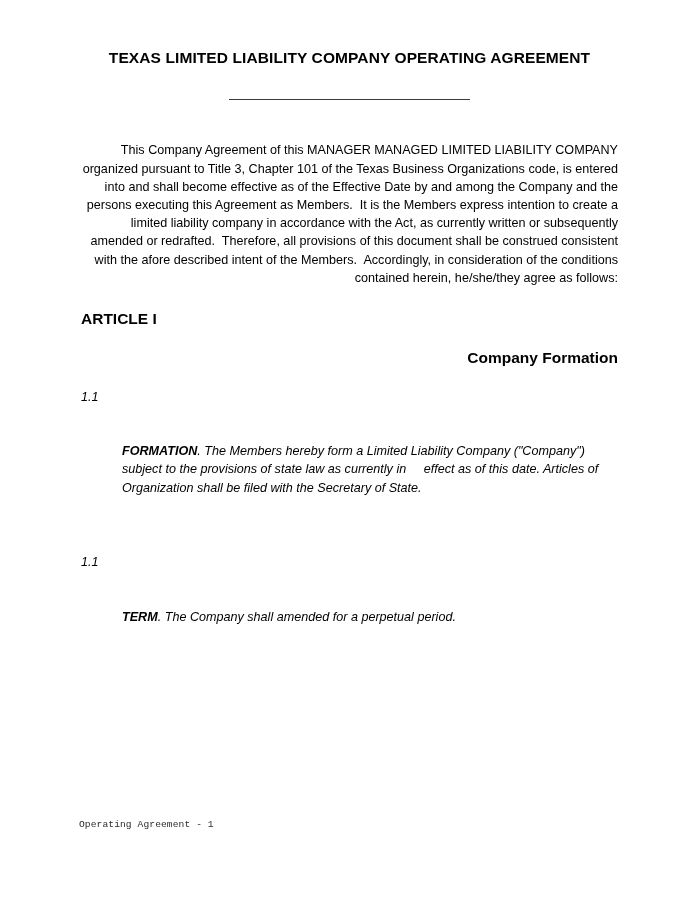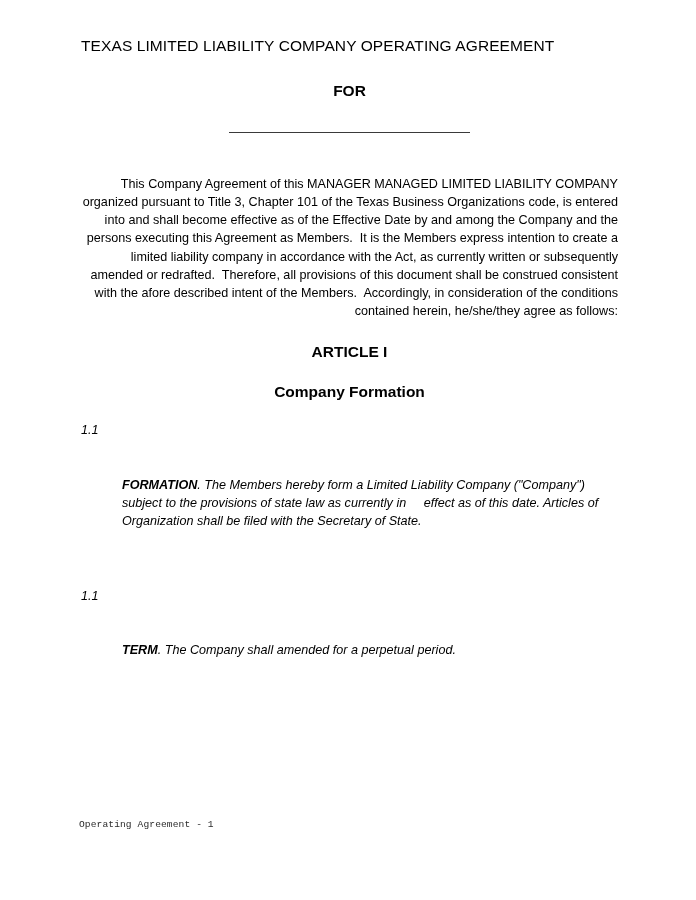--- a/index.html
+++ b/index.html
@@ -22,24 +22,25 @@
   .content {
     position: absolute;
     left: 81px;
     top: 0;
     width: 537px;
   }
 
   
   .doc-title {
     font-size: 15.5px;
-    font-weight: normal;
+    font-weight: bold;
+    text-align: center;
     letter-spacing: 0.1px;
     margin: 0;
-    padding-top: 36px;
+    padding-top: 48px;
     line-height: 1.25;
   }
   .doc-title-for {
     font-size: 15.5px;
     font-weight: bold;
     text-align: center;
     margin: 0;
     padding-top: 26px;
     line-height: 1.25;
   }
@@ -60,29 +61,28 @@
     line-height: 1.445;
     text-align: right;
     margin: 0;
     padding-top: 34px;
     white-space: pre-wrap;
   }
 
   .article-heading {
     font-size: 15.5px;
     font-weight: bold;
-    text-align: center;
     margin: 0;
     padding-top: 22px;
     line-height: 1.25;
   }
   .section-heading {
     font-size: 15.5px;
     font-weight: bold;
-    text-align: center;
+    text-align: right;
     margin: 0;
     padding-top: 20px;
     line-height: 1.25;
   }
 
   
   .clause {
     position: relative;
     font-size: 12.6px;
     line-height: 1.445;
@@ -128,21 +128,20 @@
   }
 </style>
 </head>
 <body>
 
 <div class="page">
   <div class="content">
 
     <h1 class="doc-title">TEXAS LIMITED LIABILITY COMPANY OPERATING AGREEMENT</h1>
 
-    <h1 class="doc-title-for">FOR</h1>
 
     <div class="blank-line-wrap">
       <span class="blank-line"></span>
     </div>
 
     <p class="preamble">This Company Agreement of this MANAGER MANAGED LIMITED LIABILITY COMPANY organized pursuant to Title 3, Chapter 101 of the Texas Business Organizations code, is entered into and shall become effective as of the Effective Date by and among the Company and the persons executing this Agreement as Members.  It is the Members express intention to create a limited liability company in accordance with the Act, as currently written or subsequently amended or redrafted.  Therefore, all provisions of this document shall be construed consistent with the afore described intent of the Members.  Accordingly, in consideration of the conditions contained herein, he/she/they agree as follows:</p>
 
     <h2 class="article-heading">ARTICLE I</h2>
 
     <h3 class="section-heading">Company Formation</h3>

